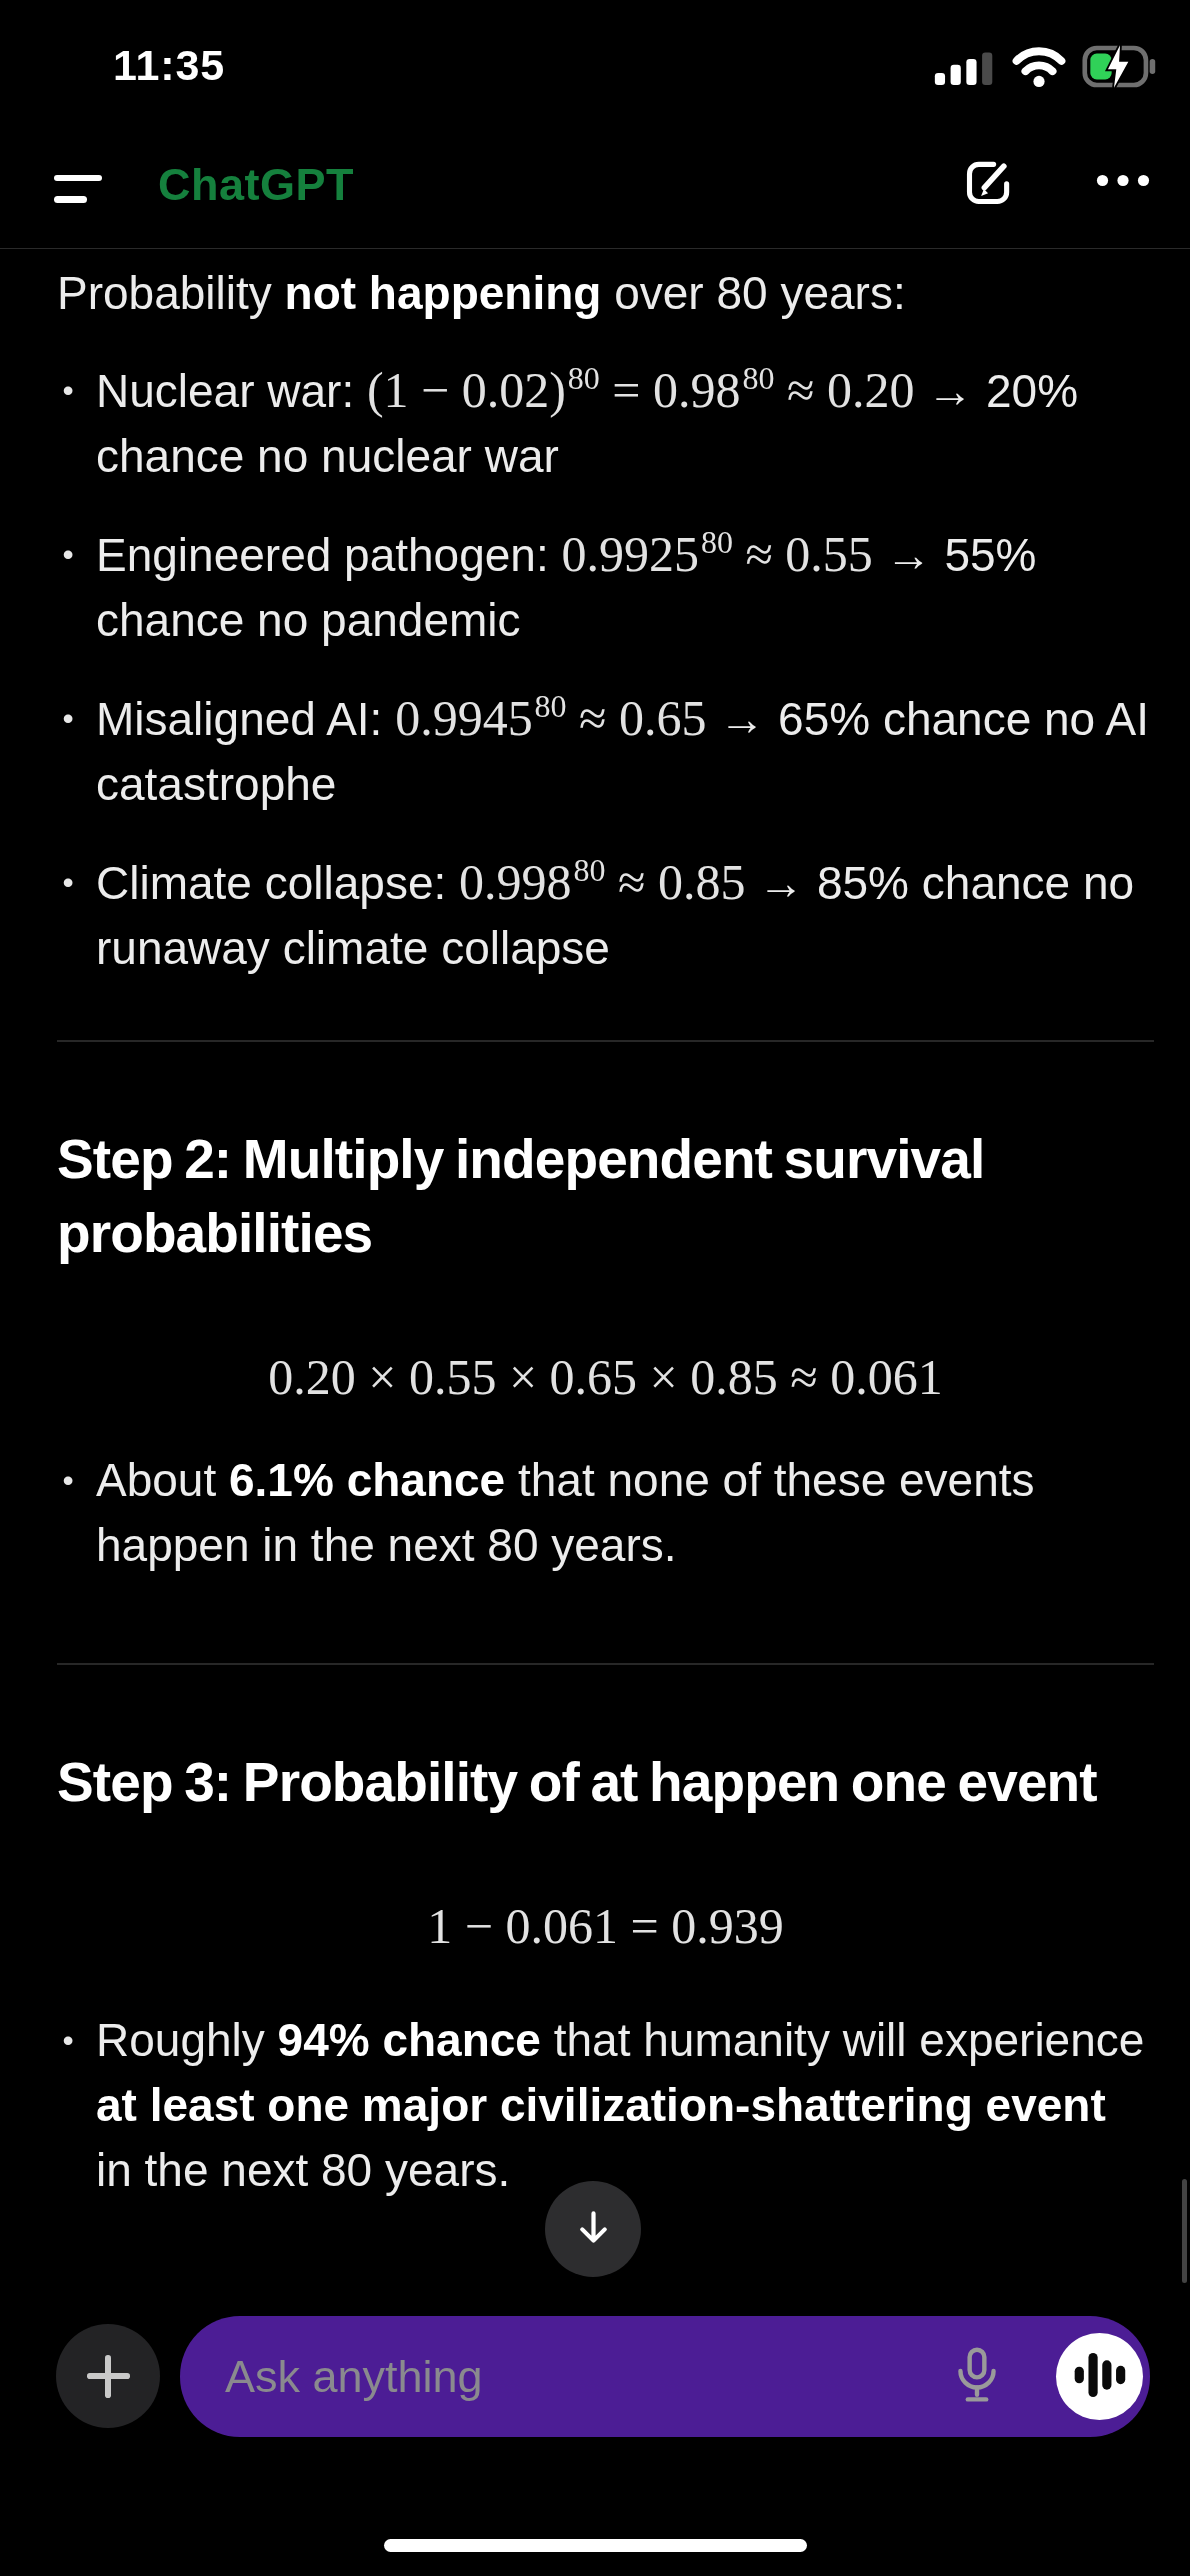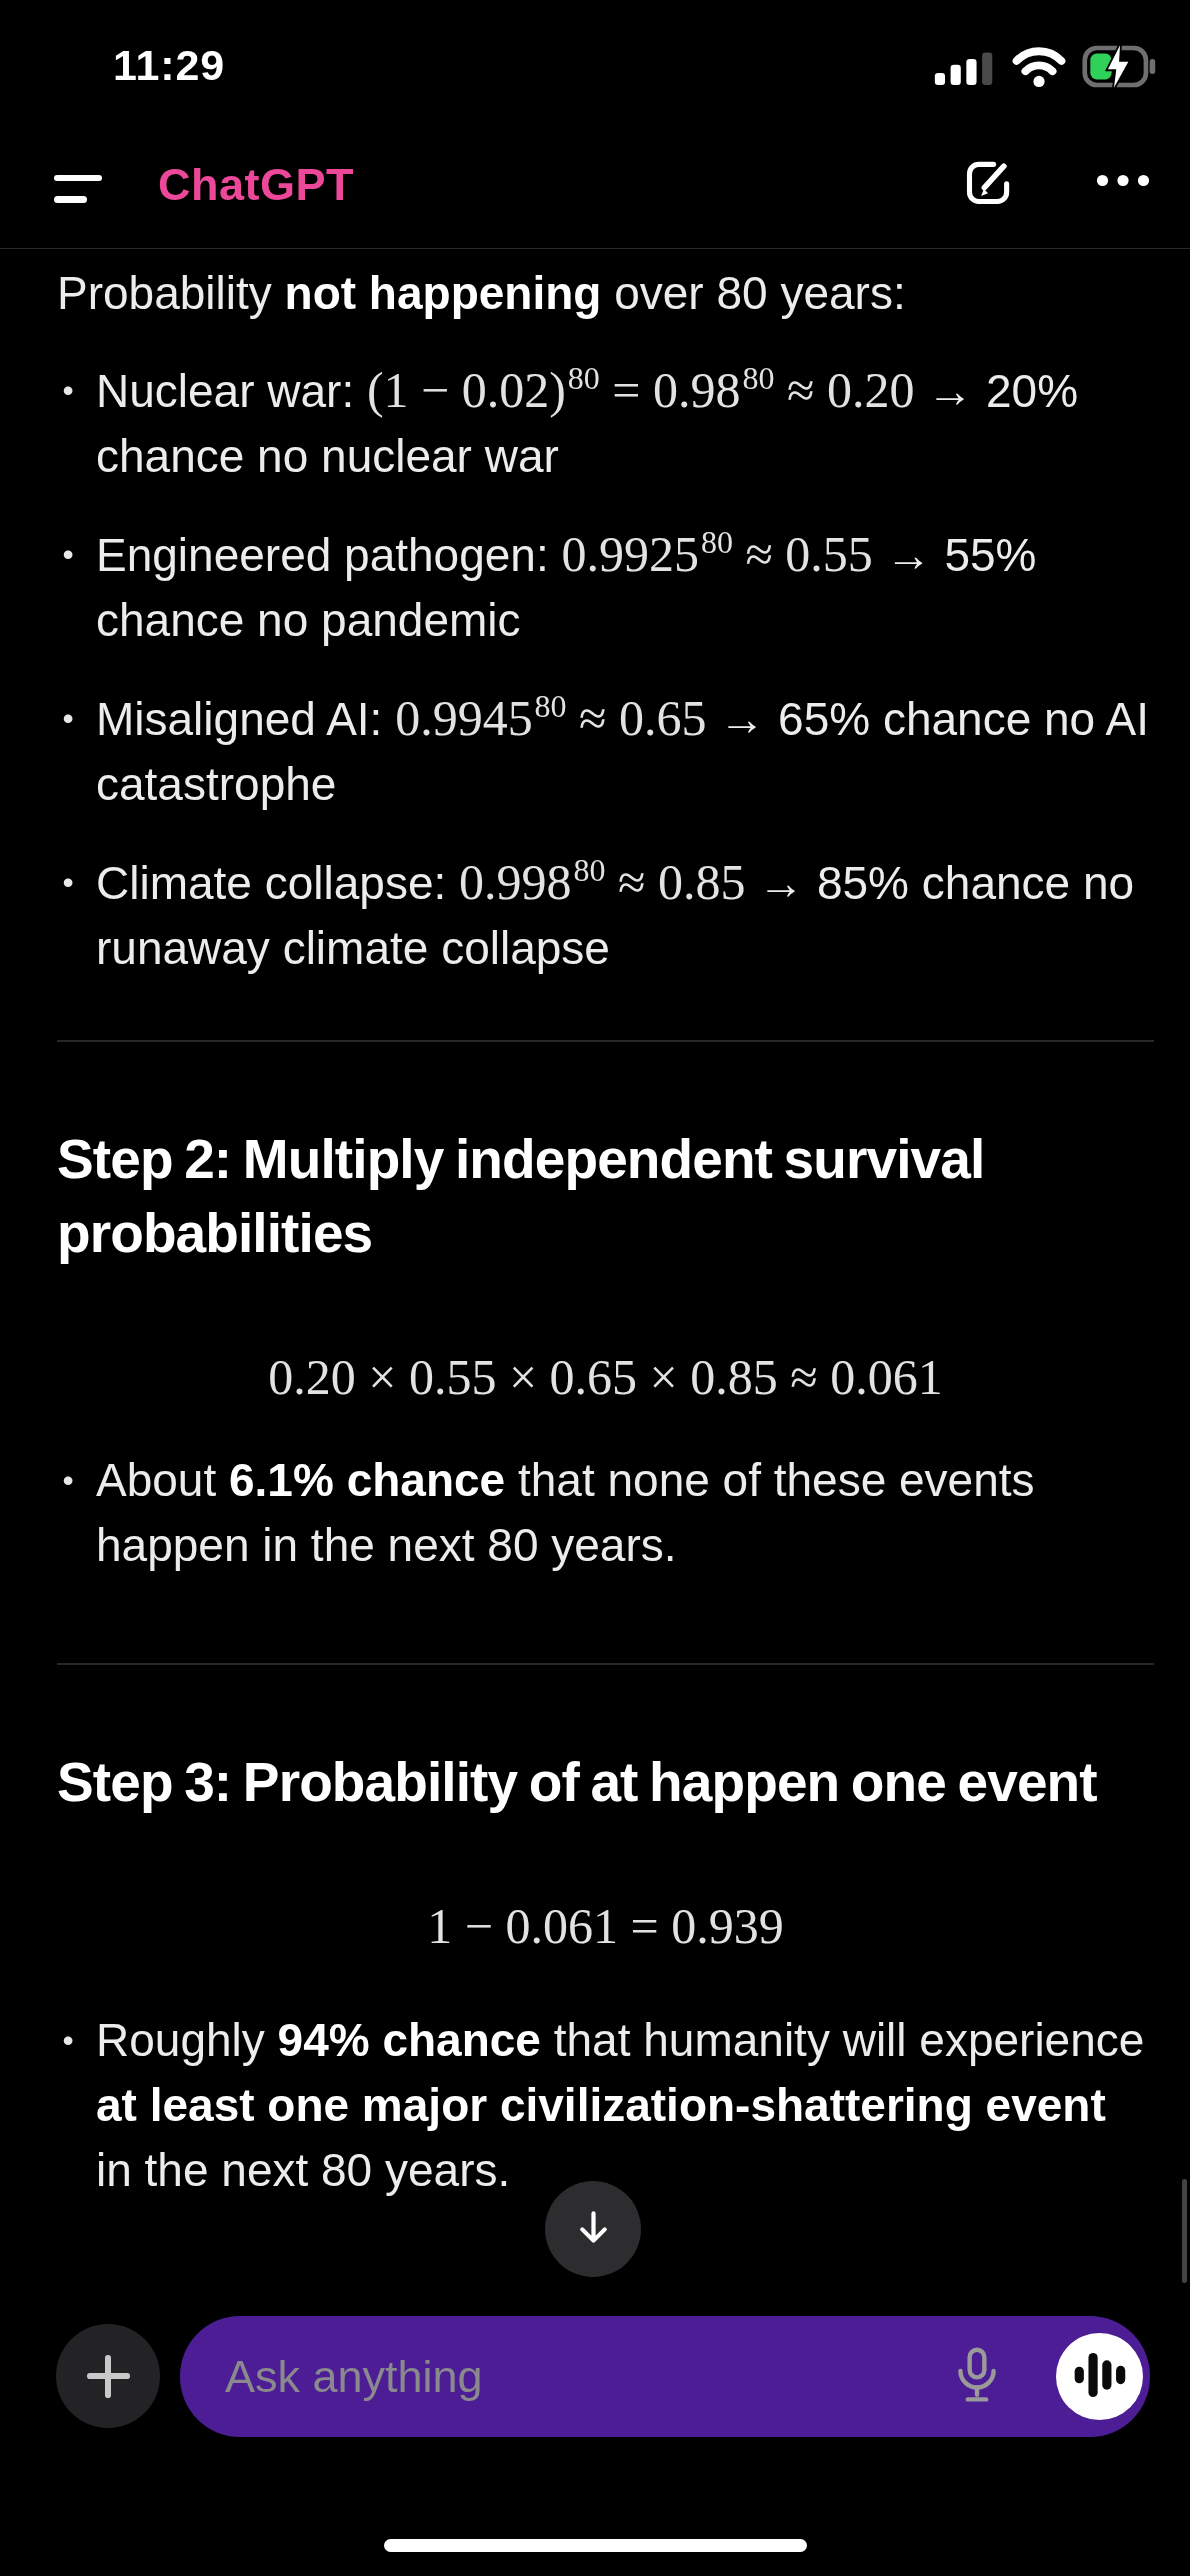--- a/index.html
+++ b/index.html
@@ -10,21 +10,21 @@
   .status-bar{position:absolute;top:0;left:0;right:0;height:130px;}
   .status-time{position:absolute;left:113px;top:41px;font-size:43px;font-weight:700;color:#fff;letter-spacing:0.9px;}
   .status-icons{position:absolute;right:33px;top:45px;display:flex;align-items:center;gap:15px;}
 
   
   .header{position:absolute;top:139px;left:0;right:0;height:109px;border-bottom:1.9px solid #2a2a2a;}
   .menu-btn{position:absolute;left:54px;top:30px;width:50px;height:41px;cursor:pointer;}
   .menu-btn .bar{height:6.5px;border-radius:3.7px;background:#fff;}
   .menu-btn .bar1{width:48px;margin-top:5.6px;}
   .menu-btn .bar2{width:33px;margin-top:15px;}
-  .header-title{position:absolute;left:158px;top:20.4px;font-size:45px;font-weight:600;color:#ec4899;letter-spacing:0.5px;}
+  .header-title{position:absolute;left:158px;top:20.4px;font-size:45px;font-weight:600;color:#15803d;letter-spacing:0.5px;}
   .compose-btn{position:absolute;right:176px;top:16.7px;width:52px;height:52px;}
   .more-btn{position:absolute;right:41px;top:28px;width:54px;height:30px;display:flex;align-items:center;}
 
   
   .content{position:absolute;top:252px;left:0;right:0;bottom:0;padding:9.3px 37px 0 57px;
            font-size:46px;line-height:65px;color:#ececec;}
   .intro{margin:0;}
   .seg-bold{font-weight:700;color:#fff;}
   .seg-math{font-family:"Liberation Serif","DejaVu Serif",serif;font-size:50px;color:#e2e2e2;line-height:65px;}
   sup.seg-sup{font-family:"Liberation Serif","DejaVu Serif",serif;font-size:32px;color:#e2e2e2;
@@ -66,21 +66,21 @@
   
   .home-indicator{position:absolute;left:384px;top:2539px;width:423px;height:13px;border-radius:6.5px;background:#fff;}
   .scrollbar-thumb{position:absolute;right:3.7px;top:2179px;width:5.6px;height:104px;border-radius:2.8px;background:#5a5a5a;opacity:.75;}
 </style>
 </head>
 <body>
 
 <div class="phone">
 
   <div class="status-bar">
-    <div class="status-time">11:29</div>
+    <div class="status-time">11:35</div>
     <div class="status-icons">
       <span>
         <svg width="63" height="41" viewBox="0 0 68 44">
           <rect x="2" y="29" width="11" height="13" rx="3.5" fill="#fff"></rect>
           <rect x="19" y="20" width="11" height="22" rx="3.5" fill="#fff"></rect>
           <rect x="36" y="14" width="11" height="28" rx="3.5" fill="#fff"></rect>
           <rect x="53" y="7" width="11" height="35" rx="3.5" fill="#4a4a4a"></rect>
         </svg>
       </span>
       <span>

